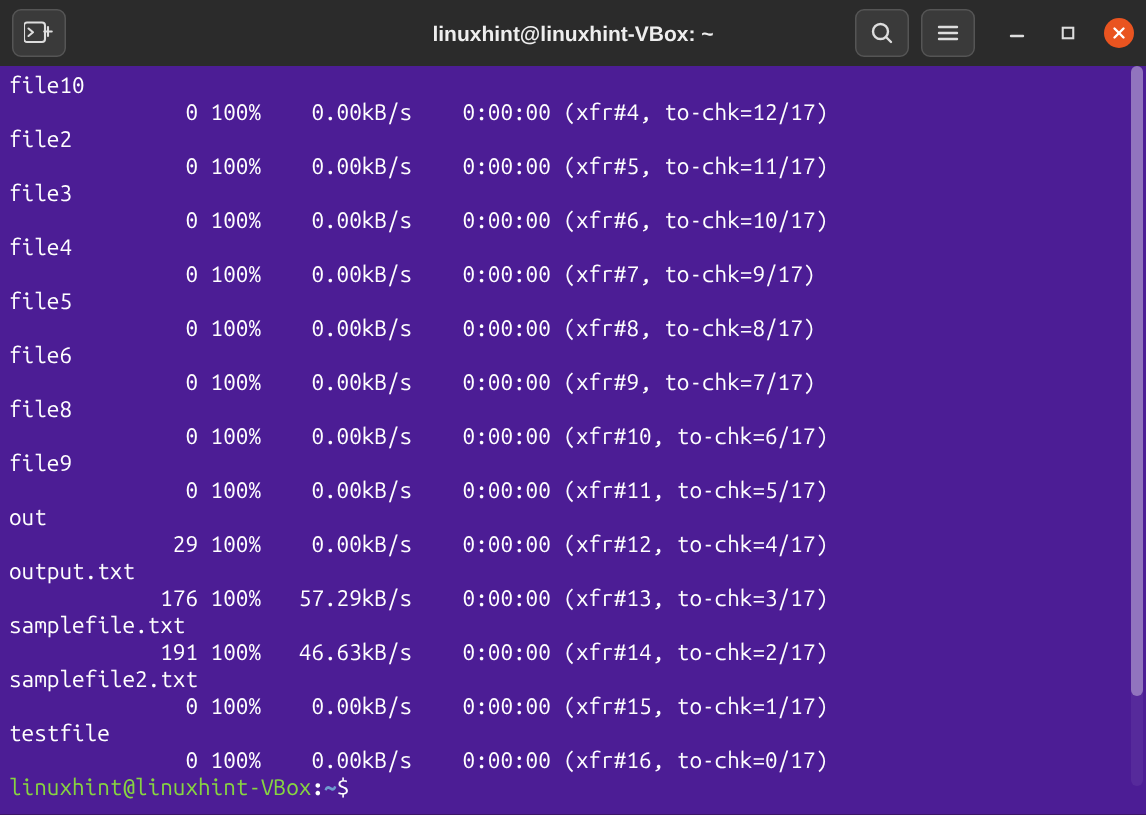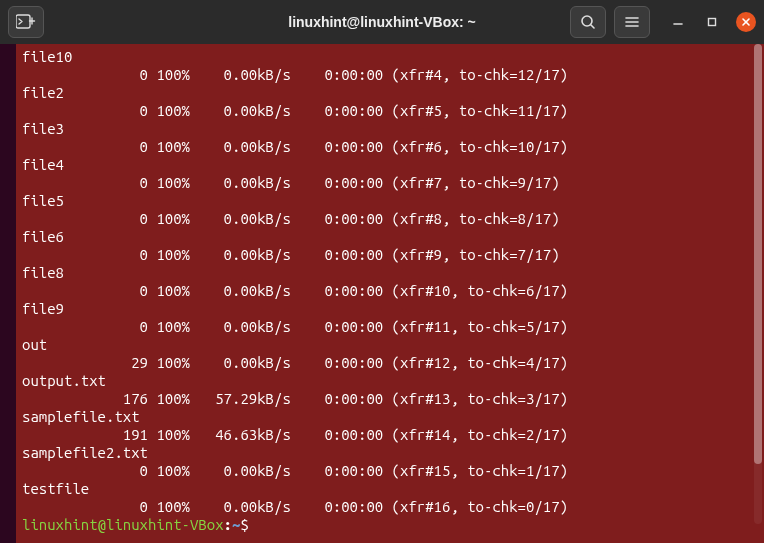--- a/index.html
+++ b/index.html
@@ -82,30 +82,29 @@
     justify-content: center;
     cursor: pointer;
     color: #ddd;
   }
   .win-close {
     background: #e95420;
     color: #fff;
   }
   .terminal-body {
     flex: 1;
-    background: #7f1d1d;
+    background: #4c1d95;
     color: #fff;
     font-family: 'Ubuntu Mono', 'DejaVu Sans Mono', monospace;
     font-size: 15px;
     line-height: 18px;
     padding: 4px 6px 0 6px;
     white-space: pre;
     overflow-y: auto;
     position: relative;
-    margin-left: 16px;
   }
   .scrollbar {
     position: absolute;
     right: 2px;
     top: 44px;
     width: 8px;
     height: 480px;
     background: rgba(255,255,255,0.06);
     border-radius: 4px;
   }

